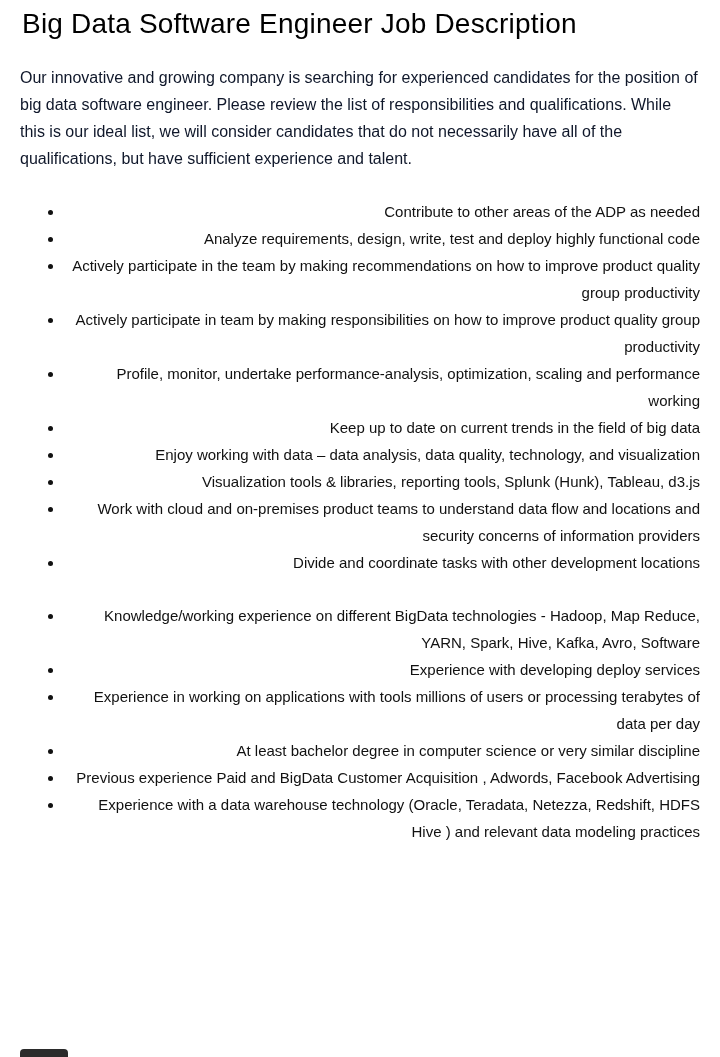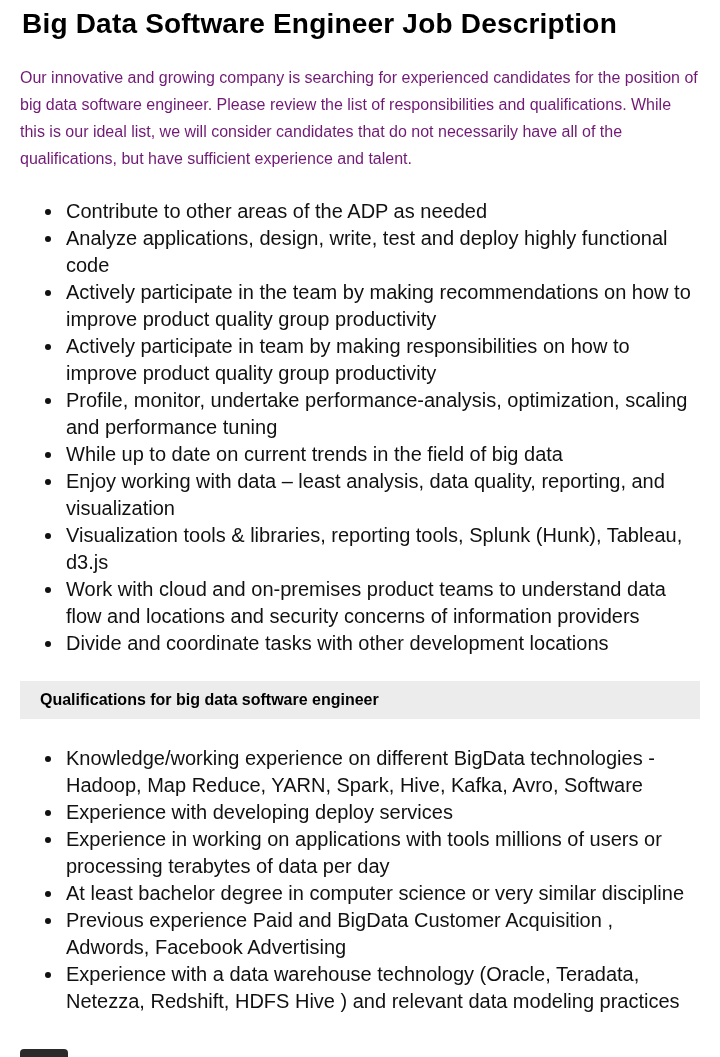--- a/index.html
+++ b/index.html
@@ -11,52 +11,53 @@
   .page {
     width: 720px;
     height: 1057px;
     background: #ffffff;
     position: relative;
     overflow: hidden;
     padding: 0 20px;
   }
   .doc-title {
     font-size: 28px;
-    font-weight: bold;
+    font-weight: normal;
     color: #000000;
     letter-spacing: 0.2px;
     padding-top: 8px;
     padding-left: 2px;
   }
   .intro {
     margin-top: 24px;
     font-size: 16px;
     line-height: 27px;
-    color: #701a75;
+    color: #0f172a;
   }
   .section-heading {
     margin-top: 24px;
     background: #ececec;
     font-size: 16px;
     font-weight: bold;
     color: #000000;
     padding: 10px 20px;
     line-height: 18px;
   }
   ul.bullets {
     margin-top: 26px;
     margin-bottom: 6px;
     padding-left: 44px;
     list-style: disc outside;
   }
   ul.bullets li {
-    font-size: 20px;
+    font-size: 15px;
     line-height: 27px;
     color: #111111;
     padding-left: 2px;
+    text-align: right;
   }
   .footer-stub {
     position: absolute;
     left: 20px;
     bottom: -6px;
     width: 48px;
     height: 14px;
     background: #2b2b2b;
     border-radius: 4px 4px 0 0;
   }
@@ -66,32 +67,31 @@
 
 <div class="page">
 
   <h1 class="doc-title">Big Data Software Engineer Job Description</h1>
 
   <p class="intro">Our innovative and growing company is searching for experienced candidates for the position of big data software engineer. Please review the list of responsibilities and qualifications. While this is our ideal list, we will consider candidates that do not necessarily have all of the qualifications, but have sufficient experience and talent.</p>
 
 
   <ul class="bullets">
       <li>Contribute to other areas of the ADP as needed</li>
-      <li>Analyze applications, design, write, test and deploy highly functional code</li>
+      <li>Analyze requirements, design, write, test and deploy highly functional code</li>
       <li>Actively participate in the team by making recommendations on how to improve product quality group productivity</li>
       <li>Actively participate in team by making responsibilities on how to improve product quality group productivity</li>
-      <li>Profile, monitor, undertake performance-analysis, optimization, scaling and performance tuning</li>
-      <li>While up to date on current trends in the field of big data</li>
-      <li>Enjoy working with data – least analysis, data quality, reporting, and visualization</li>
+      <li>Profile, monitor, undertake performance-analysis, optimization, scaling and performance working</li>
+      <li>Keep up to date on current trends in the field of big data</li>
+      <li>Enjoy working with data – data analysis, data quality, technology, and visualization</li>
       <li>Visualization tools &amp; libraries, reporting tools, Splunk (Hunk), Tableau, d3.js</li>
       <li>Work with cloud and on-premises product teams to understand data flow and locations and security concerns of information providers</li>
       <li>Divide and coordinate tasks with other development locations</li>
     </ul>
 
-  <div class="section-heading">Qualifications for big data software engineer</div>
 
   <ul class="bullets">
       <li>Knowledge/working experience on different BigData technologies - Hadoop, Map Reduce, YARN, Spark, Hive, Kafka, Avro, Software</li>
       <li>Experience with developing deploy services</li>
       <li>Experience in working on applications with tools millions of users or processing terabytes of data per day</li>
       <li>At least bachelor degree in computer science or very similar discipline</li>
       <li>Previous experience Paid and BigData Customer Acquisition , Adwords, Facebook Advertising</li>
       <li>Experience with a data warehouse technology (Oracle, Teradata, Netezza, Redshift, HDFS Hive ) and relevant data modeling practices</li>
     </ul>
 

